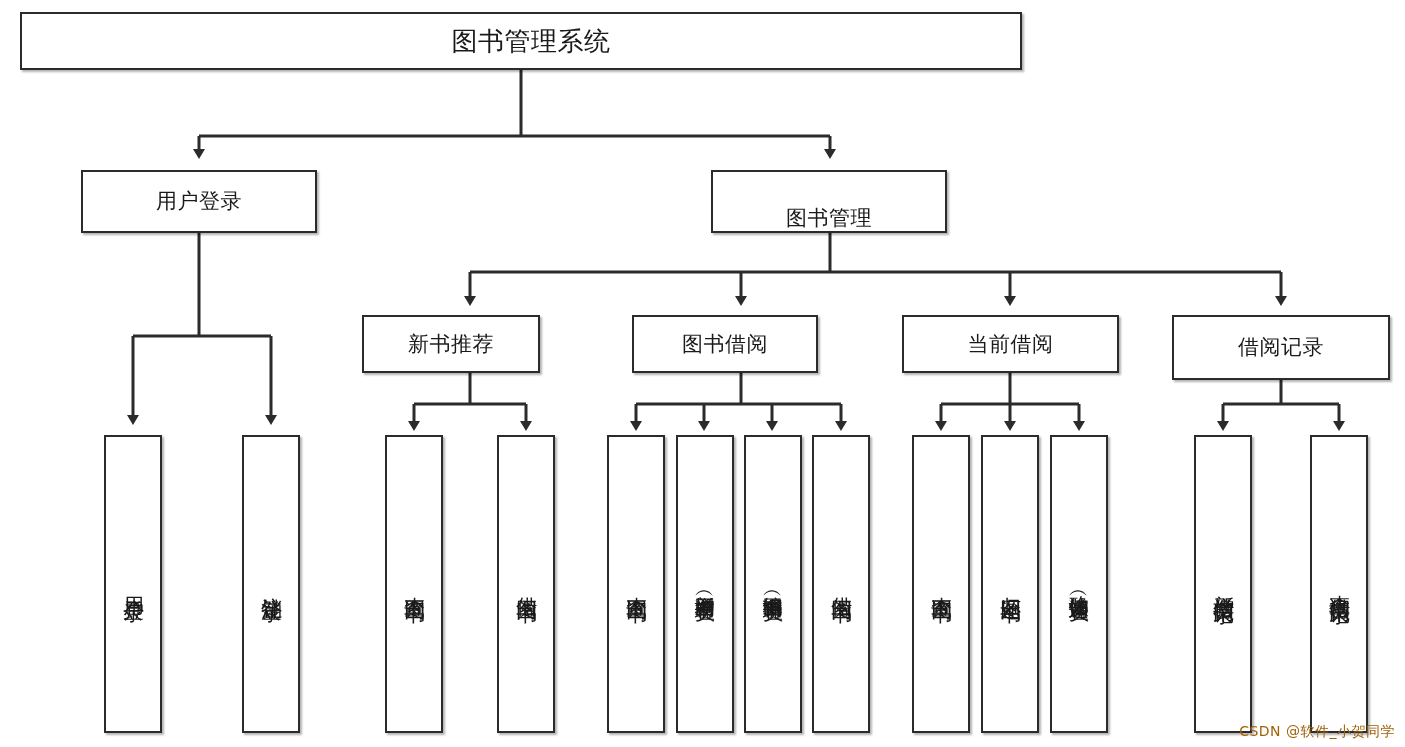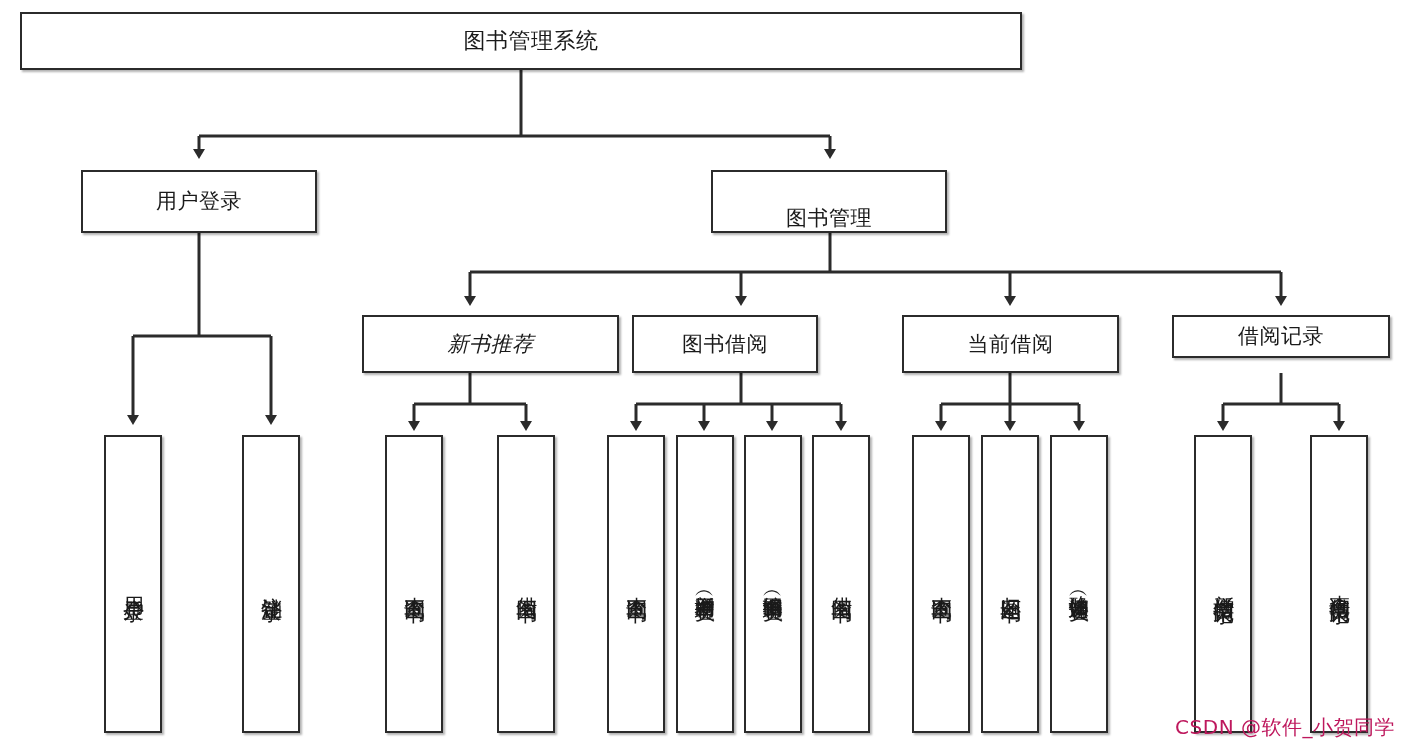--- a/index.html
+++ b/index.html
@@ -42,21 +42,21 @@
     text-align: center;
     line-height: 1.18;
   }
   
   .node.horiz .node-label {
     writing-mode: horizontal-tb;
     font-size: 21px;
     letter-spacing: 0.5px;
   }
   .node.root .node-label {
-    font-size: 22px;
+    font-size: 26px;
     margin-left: 20px;
   }
   
   .node.vert {
     align-items: center;
     justify-content: center;
     padding: 4px 0;
   }
   .node.vert .node-label {
     writing-mode: vertical-rl;
@@ -67,22 +67,22 @@
     max-height: 100%;
   }
   .node.vert.tall-text .node-label {
     font-size: 20px;
     letter-spacing: 1px;
   }
   #watermark {
     position: absolute;
     right: 10px;
     bottom: 6px;
-    font-size: 20px;
-    color: #be185d;
+    font-size: 14px;
+    color: #a16207;
     white-space: nowrap;
     letter-spacing: 0.5px;
     text-align: right;
   }
 </style>
 </head>
 <body>
 
 <div id="diagram-root">
 
@@ -142,33 +142,33 @@
   </div>
 
   <div class="node horiz" style="left:81px; top:170px; width:236px; height:63px;">
     <span class="node-label">用户登录</span>
   </div>
 
   <div class="node horiz" style="left:711px; top:170px; width:236px; height:63px;align-items:flex-end;">
     <span class="node-label">图书管理</span>
   </div>
 
-  <div class="node horiz" style="left:362px; top:315px; width:257px; height:58px;font-style:italic;">
+  <div class="node horiz" style="left:362px; top:315px; width:178px; height:58px;">
     <span class="node-label">新书推荐</span>
   </div>
 
   <div class="node horiz" style="left:632px; top:315px; width:186px; height:58px;">
     <span class="node-label">图书借阅</span>
   </div>
 
   <div class="node horiz" style="left:902px; top:315px; width:217px; height:58px;justify-content:center;">
     <span class="node-label">当前借阅</span>
   </div>
 
-  <div class="node horiz" style="left:1172px; top:315px; width:218px; height:43px;">
+  <div class="node horiz" style="left:1172px; top:315px; width:218px; height:65px;">
     <span class="node-label">借阅记录</span>
   </div>
 
   <div class="node vert" style="left:104px; top:435px; width:58px; height:298px;">
     <span class="node-label">用户登录</span>
   </div>
 
   <div class="node vert" style="left:242px; top:435px; width:58px; height:298px;">
     <span class="node-label">注销登录</span>
   </div>

